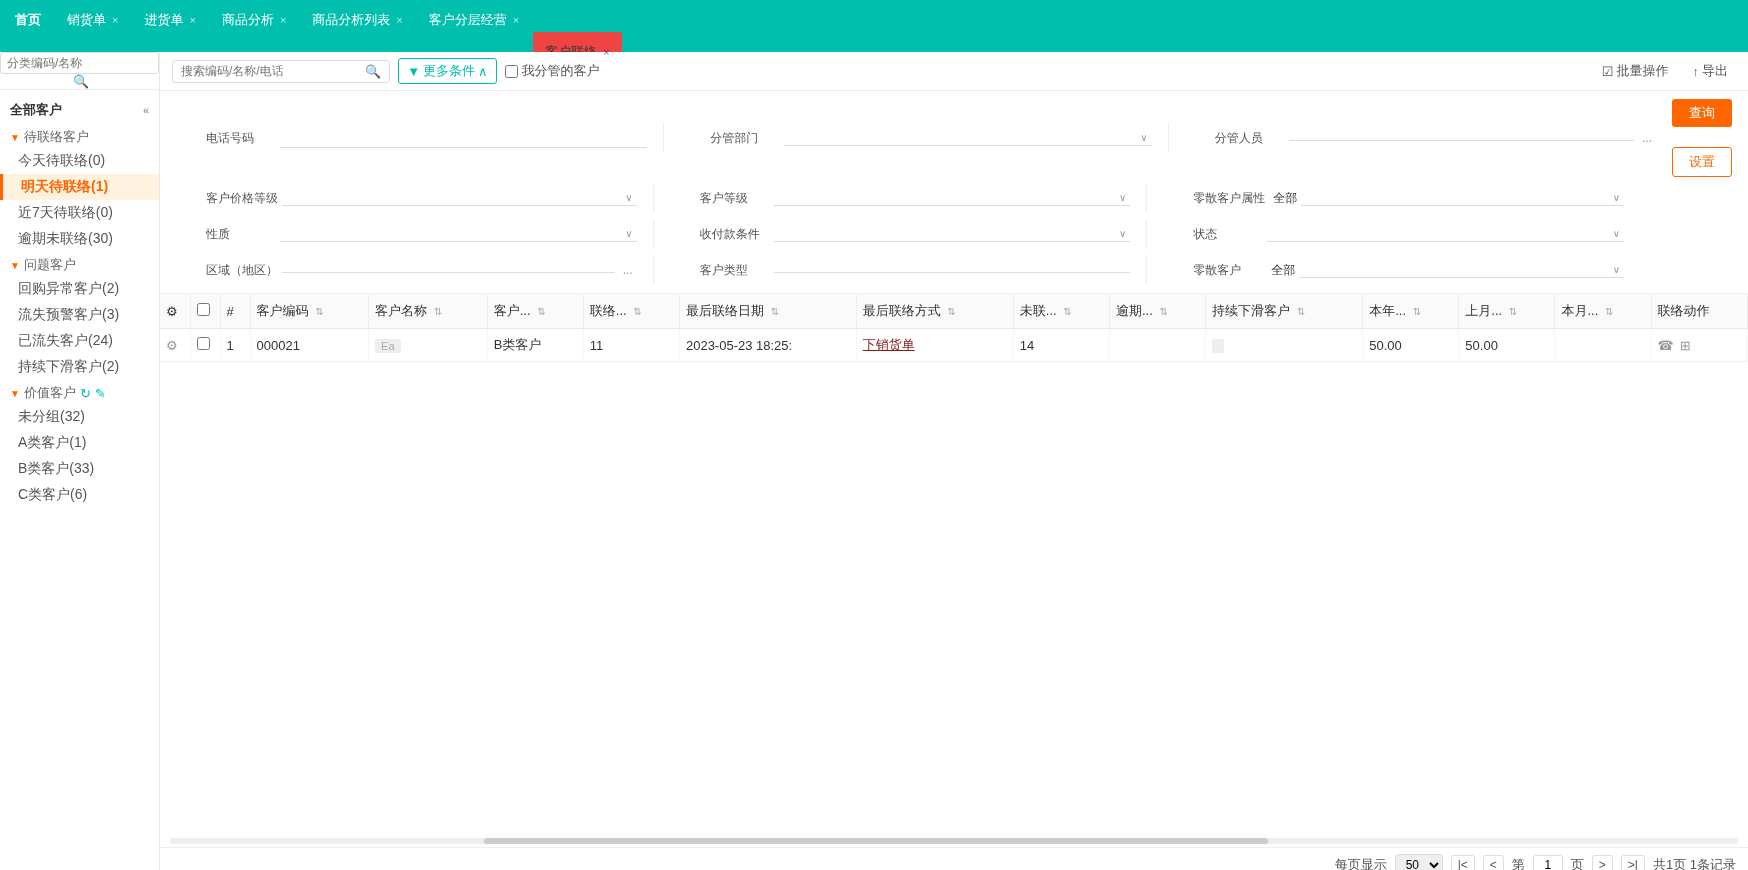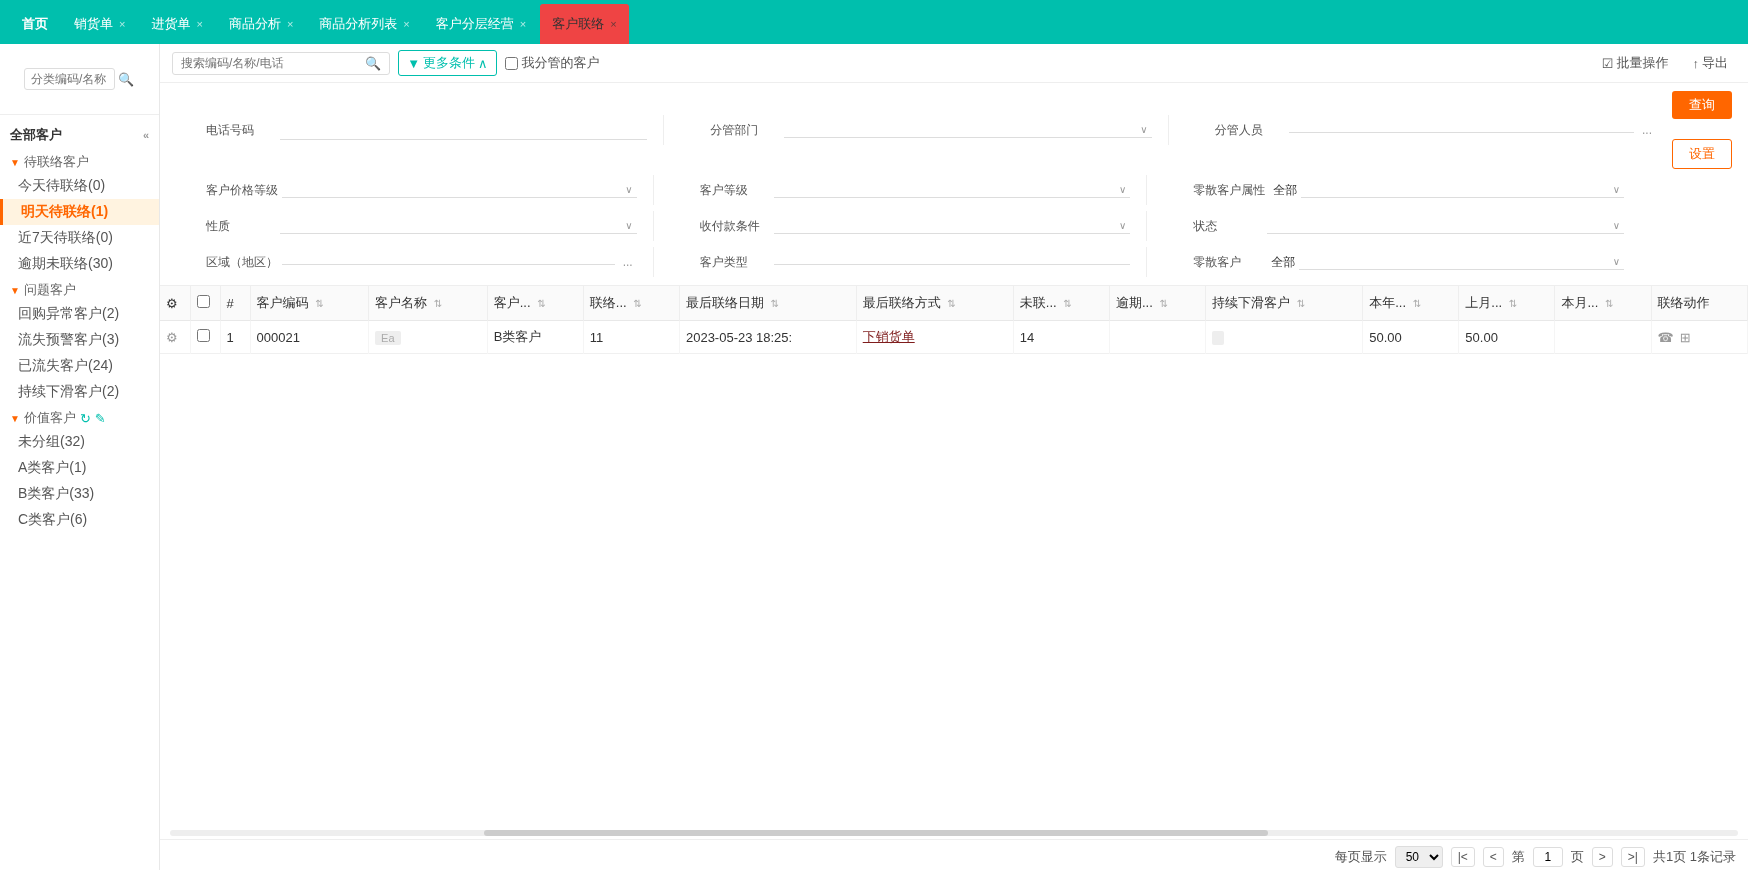--- a/index.html
+++ b/index.html
@@ -1,24 +1,24 @@
 <!DOCTYPE html>
 <html><head>
   <meta charset="utf-8">
   <style>
     * { box-sizing: border-box; margin: 0; padding: 0; font-family: 'Microsoft YaHei', Arial, sans-serif; font-size: 13px; }
     body { background: #f5f5f5; overflow: hidden; }
 
     
     .top-nav {
       background: #00bfad;
-      height: 44px;
-      display: flex;
-      align-items: flex-end;
-      padding: 0 10px;
+      height: 52px;
+      display: flex;
+      align-items: flex-start;
+      padding: 0 3px;
       gap: 2px;
     }
     .nav-item {
       color: #fff;
       padding: 4px 12px;
       cursor: pointer;
       border-radius: 3px 3px 0 0;
       height: 40px;
       display: flex;
       align-items: center;
@@ -39,24 +39,25 @@
     
     .sidebar {
       width: 160px;
       background: #fff;
       border-right: 1px solid #e8e8e8;
       display: flex;
       flex-direction: column;
       flex-shrink: 0;
     }
     .sidebar-search {
-      padding: 24px;
+      padding: 0;
       display: flex;
       align-items: center;
       border-bottom: 1px solid #eee;
+      flex-direction: column;
     }
     .sidebar-search input {
       border: 1px solid #ddd;
       border-radius: 3px;
       padding: 3px 6px;
       font-size: 12px;
       width: 100%;
       outline: none;
     }
     .sidebar-search .search-icon { margin-left: 4px; color: #999; cursor: pointer; }

